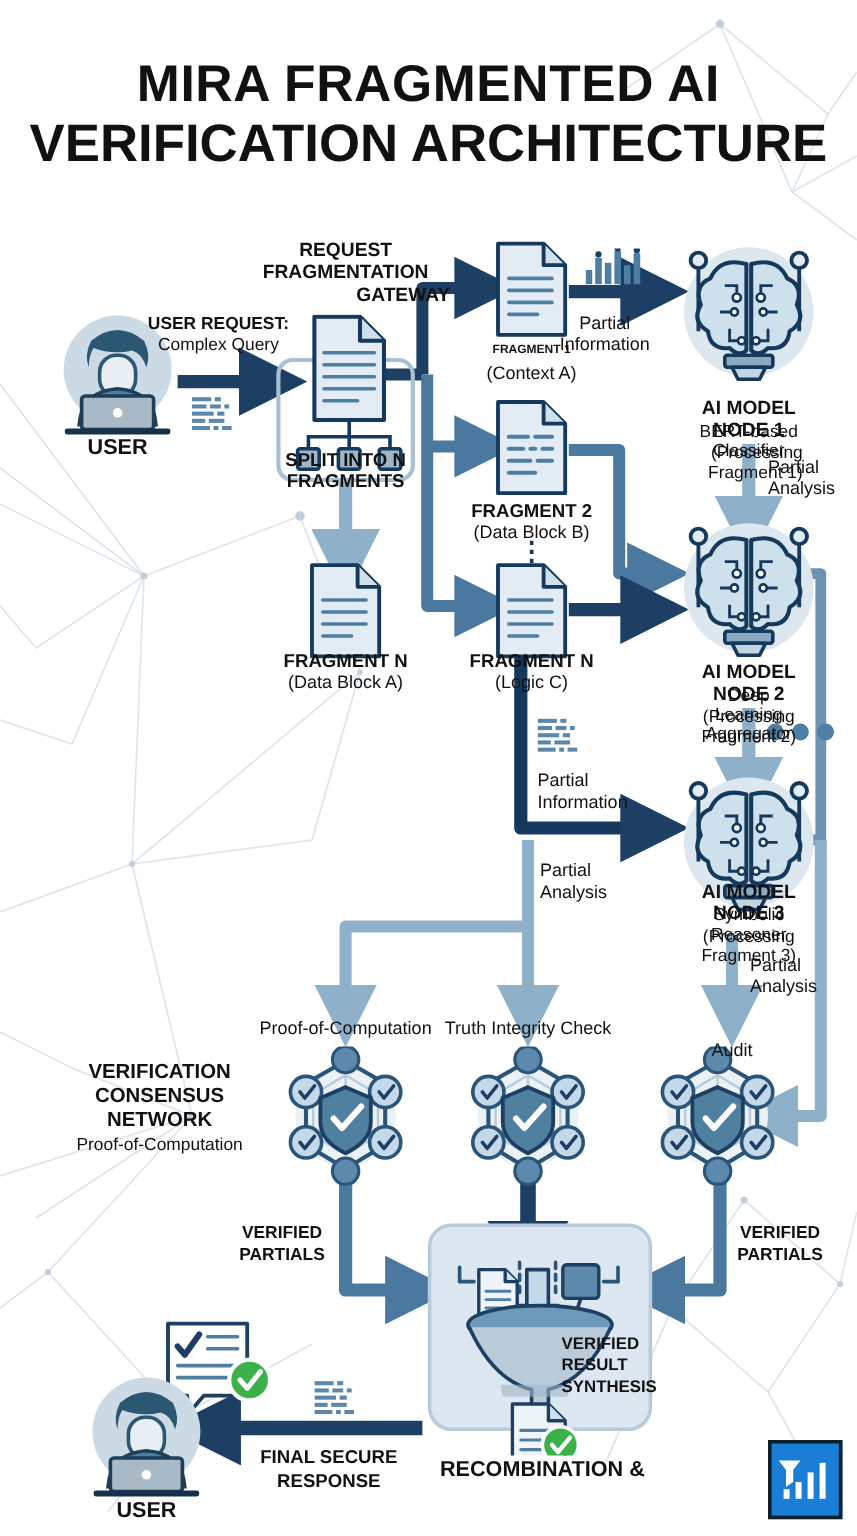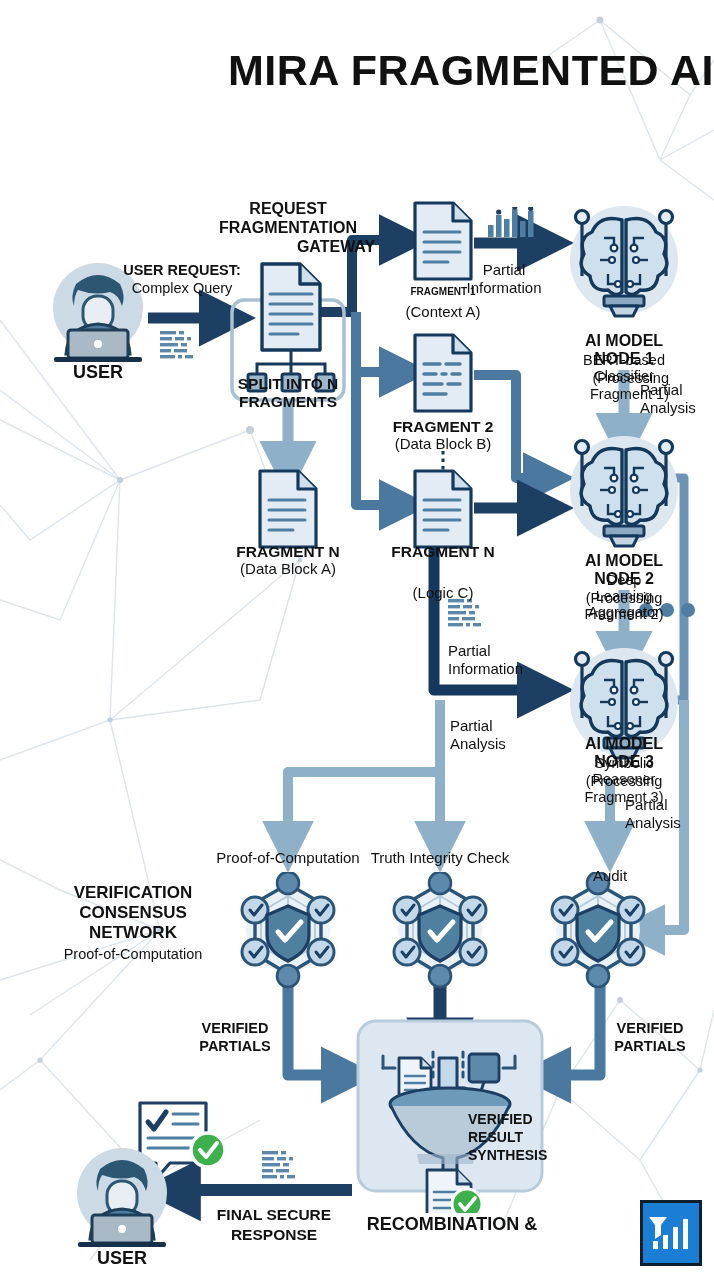--- a/index.html
+++ b/index.html
@@ -10,21 +10,21 @@
     overflow:hidden;
     position:relative;
   }
   #stage{position:absolute;left:0;top:0;width:714px;height:1280px;}
   #bgnet{position:absolute;left:0;top:0;width:714px;height:1280px;z-index:0;}
   #wires{position:absolute;left:0;top:0;width:714px;height:1280px;z-index:1;}
   .lbl{position:absolute;z-index:3;color:#111;line-height:1.12;}
   .ctr{text-align:center;transform:translateX(-50%);}
   .b{font-weight:bold;}
   .title{
-    position:absolute;z-index:3;left:0;width:714px;text-align:right;
+    position:absolute;z-index:3;left:0;width:714px;text-align:center;
     font-weight:bold;color:#111;letter-spacing:0.5px;
   }
   .icon{position:absolute;z-index:2;}
   #logo{
     position:absolute;z-index:4;
     background:#1a7fd4;border:3px solid #0d1f2d;
   }
 </style>
 </head>
 <body>
@@ -123,20 +123,21 @@
     <path d="M288,985 L288,1075 L340,1075" stroke="#4b789f" stroke-width="11" fill="none" stroke-linejoin="round" marker-end="url(#ahM)"></path>
 
     <path d="M440,985 L440,1040" stroke="#1c3f63" stroke-width="13" fill="none" marker-end="url(#ahD)"></path>
 
     <path d="M600,985 L600,1075 L552,1075" stroke="#4b789f" stroke-width="11" fill="none" stroke-linejoin="round" marker-end="url(#ahM)"></path>
 
     <path d="M352,1190 L180,1190" stroke="#1c3f63" stroke-width="12" fill="none" marker-end="url(#ahD)"></path>
   </svg>
 
   <div class="title" style="top:46px;font-size:43px;">MIRA FRAGMENTED AI</div>
+  <div class="title" style="top:95px;font-size:44px;letter-spacing:0px;">VERIFICATION ARCHITECTURE</div>
 
   <div class="icon" style="left:38px;top:250px;">
     <svg width="120" height="120" viewBox="0 0 120 120">
       <circle cx="60" cy="58" r="45" fill="#ccdae6"></circle>
       <path d="M38,34 q22,-18 44,0 q6,12 2,22 q-4,-12 -12,-14 q-16,4 -32,-2 q-4,6 -4,16 q-4,-10 2,-22z" fill="#2b5773"></path>
       <rect x="45" y="46" width="30" height="34" rx="14" fill="#e8eef3" stroke="#2b5773" stroke-width="3"></rect>
       <path d="M28,104 q2,-28 32,-30 q30,2 32,30z" fill="#4e7fa3" stroke="#1f3f58" stroke-width="3"></path>
       <rect x="30" y="80" width="60" height="28" rx="3" fill="#aab9c6" stroke="#1f3f58" stroke-width="3"></rect>
       <circle cx="60" cy="94" r="4" fill="#ffffff"></circle>
       <rect x="16" y="107" width="88" height="5" rx="2" fill="#17314a"></rect>
@@ -310,21 +311,21 @@
       <path d="M41,3 v18 h18" fill="#cfdfeb" stroke="#14395c" stroke-width="3.2" stroke-linejoin="round"></path>
       <g stroke="#4e7fa3" stroke-width="3" stroke-linecap="round">
         <line x1="12" y1="32" x2="48" y2="32"></line>
           <line x1="12" y1="42" x2="48" y2="42"></line>
         <line x1="12" y1="52" x2="48" y2="52"></line>
           <line x1="12" y1="62" x2="36" y2="62"></line>
       </g>
     </svg>
   </div>
   <div class="lbl ctr b" style="left:443px;top:543px;font-size:15.5px;">FRAGMENT N</div>
-  <div class="lbl ctr" style="left:443px;top:561px;font-size:15px;margin-top:24px;">(Logic C)</div>
+  <div class="lbl ctr" style="left:443px;top:561px;font-size:15px;">(Logic C)</div>
 
   <div class="icon" style="left:556px;top:428px;">
     <svg width="136" height="128" viewBox="0 0 136 128">
       <circle cx="68" cy="62" r="54" fill="#dde7f0"></circle>
       <g stroke="#14395c" stroke-width="3.2" fill="none">
         <line x1="26" y1="22" x2="26" y2="78"></line>
           <line x1="110" y1="22" x2="110" y2="78"></line>
       </g>
       <circle cx="26" cy="19" r="6.5" fill="#e3ecf4" stroke="#14395c" stroke-width="3.2"></circle>
       <circle cx="110" cy="19" r="6.5" fill="#e3ecf4" stroke="#14395c" stroke-width="3.2"></circle>

